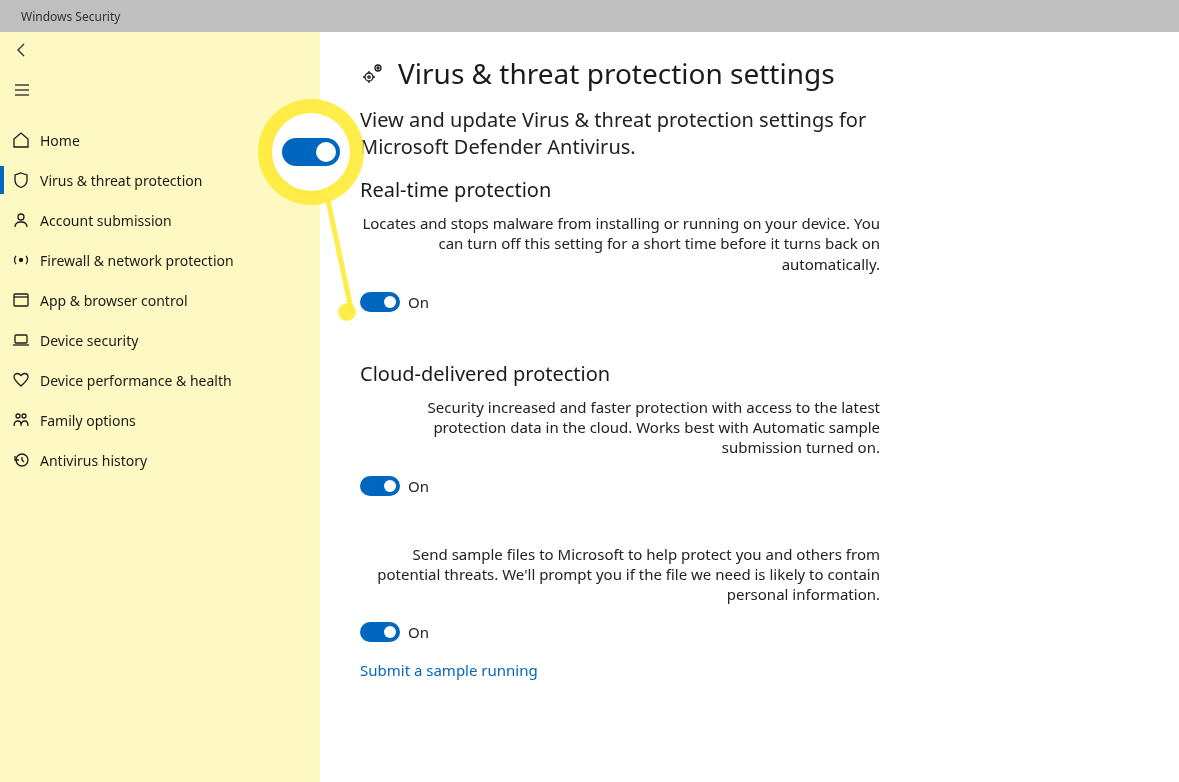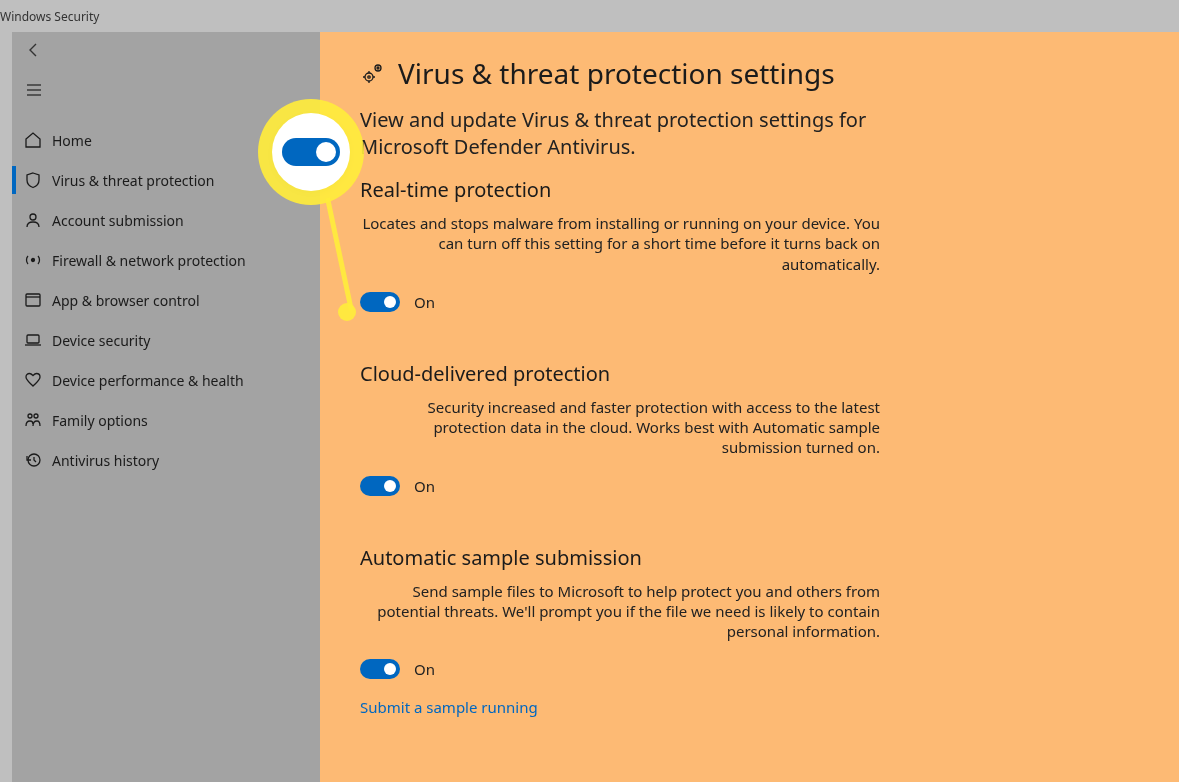--- a/index.html
+++ b/index.html
@@ -6,39 +6,39 @@
   html, body { width: 1179px; height: 782px; overflow: hidden; }
   body {
     font-family: "Segoe UI", -apple-system, system-ui, sans-serif;
     background: #bfbfbf;
     color: #1b1b1b;
     position: relative;
   }
   
   .titlebar {
     height: 32px;
-    padding-left: 0;
+    padding-left: 21px;
     display: flex;
     align-items: center;
     font-size: 12px;
     color: #333;
   }
   
   .app-body {
     position: absolute;
     top: 32px;
     left: 0; right: 0; bottom: 0;
   }
   
   .sidebar {
     position: absolute;
-    left: 12px; top: 0;
+    left: 0; top: 0;
     width: 320px;
     height: 100%;
-    background: #a3a3a3;
+    background: #fef9c3;
   }
   .sidebar-top {
     height: 40px;
     display: flex;
     align-items: center;
     padding-left: 14px;
   }
   .sidebar-top svg { width: 16px; height: 16px; }
   .hamburger-row {
     height: 40px;
@@ -76,21 +76,21 @@
   }
   .nav-icon svg { width: 18px; height: 18px; }
   .nav-label {
     font-size: 14px;
     color: #1b1b1b;
   }
   
   .main {
     position: absolute;
     left: 320px; top: 0; right: 0; bottom: 0;
-    background: #fdba74;
+    background: #ffffff;
     padding: 22px 40px 0 40px;
     overflow: hidden;
   }
   .page-header {
     display: flex;
     align-items: center;
     gap: 12px;
     margin-bottom: 14px;
   }
   .page-header .hdr-icon { width: 26px; height: 26px; color: #1b1b1b; }
@@ -114,21 +114,21 @@
   .section-desc {
     font-size: 15px;
     color: #222;
     line-height: 1.35;
     margin-bottom: 18px;
     text-align: right;
   }
   .toggle-row {
     display: flex;
     align-items: center;
-    gap: 14px;
+    gap: 8px;
   }
   .toggle {
     width: 40px;
     height: 20px;
     border-radius: 10px;
     background: #0067c0;
     position: relative;
     cursor: pointer;
     flex-shrink: 0;
   }
@@ -349,21 +349,20 @@
     <div class="section">
       <h2 class="section-title">Cloud-delivered protection</h2>
       <p class="section-desc">Security increased and faster protection with access to the latest protection data in the cloud. Works best with Automatic sample submission turned on.</p>
       <div class="toggle-row">
         <div class="toggle"></div>
         <span class="toggle-state">On</span>
       </div>
     </div>
 
     <div class="section" style="margin-bottom:0">
-      <h2 class="section-title">Automatic sample submission</h2>
       <p class="section-desc">Send sample files to Microsoft to help protect you and others from potential threats. We'll prompt you if the file we need is likely to contain personal information.</p>
       <div class="toggle-row">
         <div class="toggle"></div>
         <span class="toggle-state">On</span>
       </div>
       <span class="link">Submit a sample running</span>
     </div>
 
   </div>
 </div>

